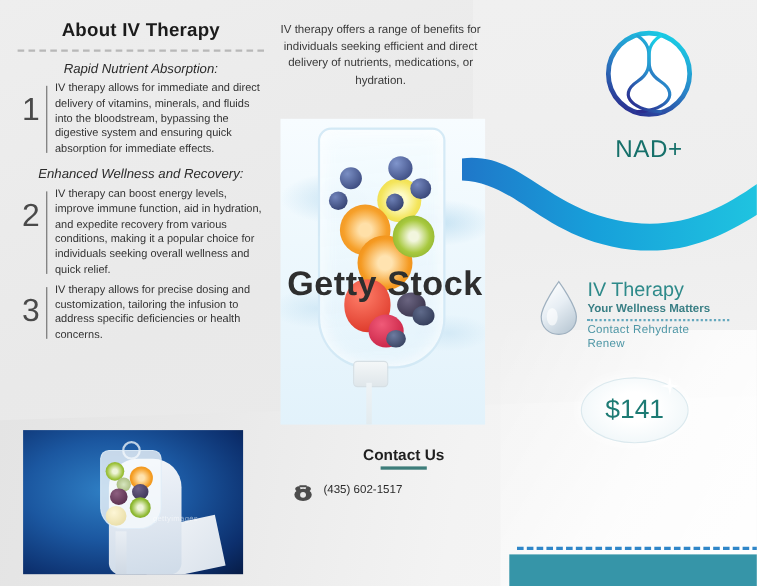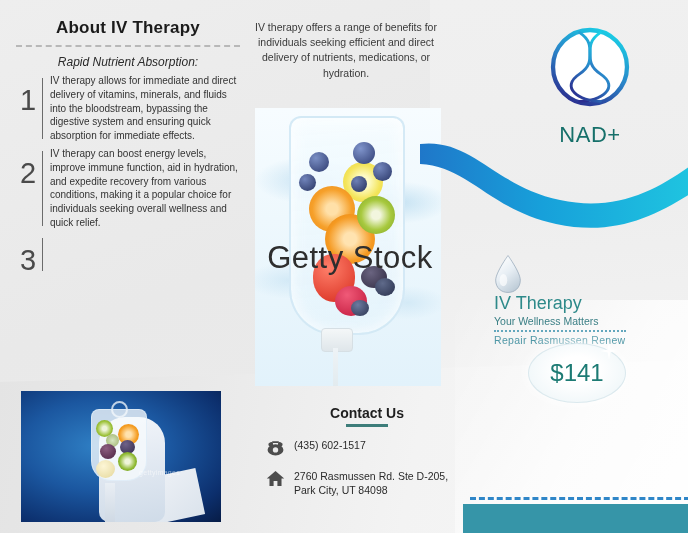--- a/index.html
+++ b/index.html
@@ -161,21 +161,21 @@
     background: linear-gradient(180deg, #eef3f6, #e2ebef);
   }
   .getty-watermark {
     position: absolute;
     left: 250px; top: 240px;
     width: 200px;
     text-align: center;
     font-size: 31px;
     color: #2e2e2e;
     letter-spacing: .5px;
-    font-weight: 400;
+    font-weight: 700;
     pointer-events: none;
   }
 
   
   .blue-wave {
     position: absolute;
     left: 420px; top: 120px;
     width: 270px; height: 130px;
     pointer-events: none;
   }
@@ -196,25 +196,25 @@
     font-size: 22px;
     color: #16706a;
     letter-spacing: .5px;
   }
 
   .ivlogo-block {
     position: absolute;
     left: 488px; top: 254px;
     width: 175px;
   }
-  .ivlogo-row { display: flex; align-items: flex-start; flex-direction: column; }
+  .ivlogo-row { display: flex; align-items: flex-start; }
   .droplet { flex: 0 0 40px; width: 40px; height: 52px; }
   .ivlogo-text { flex: 1 1 auto; padding-left: 6px; }
   .ivlogo-title { font-size: 18px; color: #2e8a8a; line-height: 1.05; }
-  .ivlogo-sub { font-size: 10.5px; color: #3a7f85; margin-top: 2px; }
+  .ivlogo-sub { font-size: 10.5px; color: #3a7f85; margin-top: 2px; font-weight: bold; }
   .ivlogo-dots { margin: 3px 0 2px 0; height: 0; border-top: 2px dotted #63a7bd; }
   .ivlogo-words { font-size: 10.5px; color: #4f97a6; letter-spacing: .3px; }
 
   .price-badge {
     position: absolute;
     left: 528px; top: 343px;
     width: 96px; height: 58px;
     border-radius: 50%;
     background: radial-gradient(ellipse at 50% 45%, #ffffff 30%, #f2f8fa 72%, #e8f1f4 100%);
     border: 1px solid #dbe9ee;
@@ -372,29 +372,31 @@
     <div class="about-title">About IV Therapy</div>
     <div class="dashed-divider"></div>
 
     <div class="point-heading">Rapid Nutrient Absorption:</div>
     <div class="point-row">
       <div class="point-num">1</div>
       <div class="point-bar"></div>
       <div class="point-body">IV therapy allows for immediate and direct delivery of vitamins, minerals, and fluids into the bloodstream, bypassing the digestive system and ensuring quick absorption for immediate effects.</div>
     </div>
 
+    <div class="point-heading">Enhanced Wellness and Recovery:</div>
     <div class="point-row">
       <div class="point-num">2</div>
       <div class="point-bar"></div>
       <div class="point-body">IV therapy can boost energy levels, improve immune function, aid in hydration, and expedite recovery from various conditions, making it a popular choice for individuals seeking overall wellness and quick relief.</div>
     </div>
 
     <div class="point-row">
       <div class="point-num">3</div>
       <div class="point-bar"></div>
+      <div class="point-body">IV therapy allows for precise dosing and customization, tailoring the infusion to address specific deficiencies or health concerns.</div>
     </div>
   </div>
 
   <div class="center-intro">IV therapy offers a range of benefits for individuals seeking efficient and direct delivery of nutrients, medications, or hydration.</div>
 
   <div class="center-photo">
     <div class="cp-splash"></div>
     <div class="iv-bag">
       <div class="fruit f-lemon"></div>
       <div class="fruit f-orange1"></div>
@@ -466,21 +468,21 @@
             <stop offset="100%" stop-color="#b9c8d4"></stop>
           </linearGradient>
         </defs>
         <path d="M20,2 C20,2 4,24 4,34 C4,43.9 11.2,50 20,50 C28.8,50 36,43.9 36,34 C36,24 20,2 20,2 Z" fill="url(#dropGrad)" stroke="#9fb0bf" stroke-width="1.1"></path>
         <ellipse cx="14" cy="34" rx="5" ry="8" fill="#ffffff" opacity="0.65"></ellipse>
       </svg>
       <div class="ivlogo-text">
         <div class="ivlogo-title">IV Therapy</div>
         <div class="ivlogo-sub">Your Wellness Matters</div>
         <div class="ivlogo-dots"></div>
-        <div class="ivlogo-words">Repair  Rasmussen  Renew</div>
+        <div class="ivlogo-words">Contact  Rehydrate  Renew</div>
       </div>
     </div>
   </div>
 
   <div class="price-badge">
     <span class="price-text">$141</span>
   </div>
   <svg class="price-sparkle" viewBox="0 0 20 20">
     <path d="M10,0 L11.6,8.4 L20,10 L11.6,11.6 L10,20 L8.4,11.6 L0,10 L8.4,8.4 Z" fill="#ffffff" opacity="0.95"></path>
   </svg>
@@ -496,28 +498,20 @@
           <circle cx="12" cy="15" r="3.4" fill="#e9e9e9"></circle>
           <rect x="3" y="5.5" width="6" height="5" rx="2.4" fill="#4c4c4c" transform="rotate(-22 6 8)"></rect>
           <rect x="15" y="5.5" width="6" height="5" rx="2.4" fill="#4c4c4c" transform="rotate(22 18 8)"></rect>
           <rect x="7.5" y="4" width="9" height="2.4" rx="1.2" fill="#4c4c4c"></rect>
         </svg>
       </div>
       <div class="contact-text">(435) 602-1517</div>
     </div>
 
 
-    <div class="contact-row">
-      <div class="contact-icon">
-        <svg viewBox="0 0 24 24" width="19" height="19">
-          <path d="M12,2.6 L23,12 L19.6,12 L19.6,21.4 L14.4,21.4 L14.4,15.2 L9.6,15.2 L9.6,21.4 L4.4,21.4 L4.4,12 L1,12 Z" fill="#4c4c4c"></path>
-        </svg>
-      </div>
-      <div class="contact-text">2760 Rasmussen Rd. Ste D-205, Park City, UT 84098</div>
-    </div>
   </div>
 
   <div class="peak-dashes"></div>
   <div class="teal-bar"></div>
 
   <div class="bl-photo">
     <div class="bl-sleeve"></div>
     <div class="bl-hand"></div>
     <div class="bl-stand"></div>
     <div class="bl-hook"></div>

